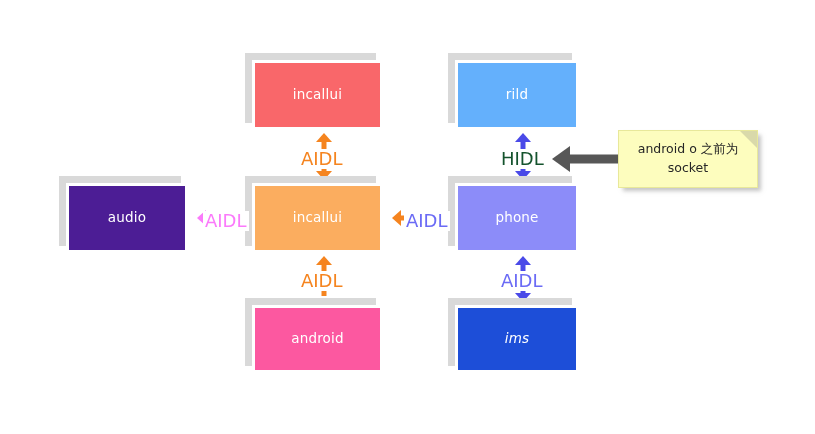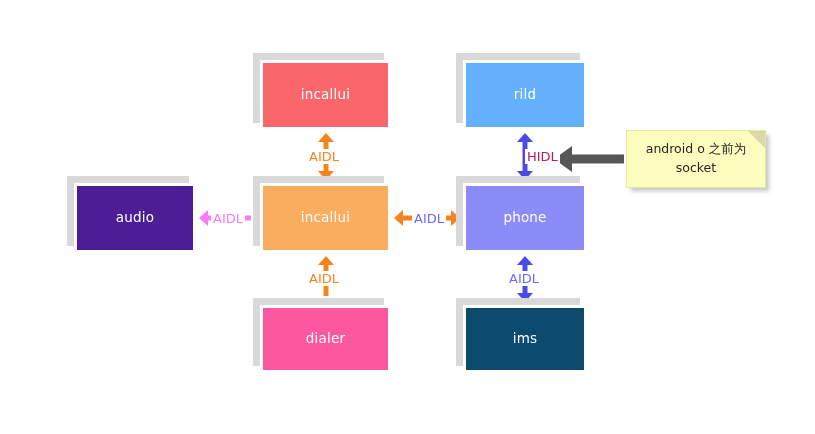--- a/index.html
+++ b/index.html
@@ -9,23 +9,24 @@
   }
   body {
     width: 815px;
     height: 434px;
     position: relative;
     overflow: hidden;
     font-family: "DejaVu Sans", "Liberation Sans", sans-serif;
   }
   #canvas {
     position: absolute;
-    left: 8px; top: 0;
+    left: 0; top: 0;
     width: 794px;
     height: 434px;
+    padding-left: 6px;
   }
   
   .node {
     position: absolute;
     box-sizing: border-box;
     border: 3px solid #ffffff;
     box-shadow: -7px -7px 0 0 #d9d9d9;
     display: flex;
     align-items: center;
     justify-content: center;
@@ -36,21 +37,21 @@
     font-size: 13.5px;
     font-weight: 400;
     letter-spacing: 0.2px;
     line-height: 1;
     user-select: none;
   }
   
   .edge-label {
     position: absolute;
     z-index: 6;
-    font-size: 13px;
+    font-size: 18px;
     line-height: 1;
     background: #ffffff;
     padding: 1px 2px;
     white-space: nowrap;
     user-select: none;
   }
   
   .edge-svg {
     position: absolute;
     z-index: 3;
@@ -122,30 +123,30 @@
       <div class="node" style="left: 66px; top: 183px; width: 122px; height: 70px; background: #4c1d95;">
         <span class="node-label">audio</span>
       </div>
       <div class="node" style="left: 252px; top: 183px; width: 131px; height: 70px; background: rgb(251, 173, 95);">
         <span class="node-label">incallui</span>
       </div>
       <div class="node" style="left: 455px; top: 183px; width: 124px; height: 70px; background: rgb(140, 140, 249); text-align: right;">
         <span class="node-label">phone</span>
       </div>
       <div class="node" style="left: 252px; top: 305px; width: 131px; height: 68px; background: rgb(252, 88, 160);">
-        <span class="node-label">dialer</span>
+        <span class="node-label">android</span>
       </div>
-      <div class="node" style="left: 455px; top: 305px; width: 124px; height: 68px; background: #0c4a6e;">
+      <div class="node" style="left: 455px; top: 305px; width: 124px; height: 68px; background: #1d4ed8; font-style: italic;">
         <span class="node-label">ims</span>
       </div>
     </div>
 
   <div id="edge-labels">
       <div class="edge-label" style="left: 299px; top: 149px; color: rgb(245, 132, 31);">AIDL</div>
-      <div class="edge-label" style="left: 499px; top: 149px; color: #be185d; margin-left: 18px;">HIDL</div>
+      <div class="edge-label" style="left: 499px; top: 149px; color: #14532d;">HIDL</div>
       <div class="edge-label" style="left: 203px; top: 211px; color: rgb(251, 122, 251);">AIDL</div>
       <div class="edge-label" style="left: 404px; top: 211px; color: rgb(107, 107, 245);">AIDL</div>
       <div class="edge-label" style="left: 299px; top: 271px; color: rgb(245, 132, 31);">AIDL</div>
       <div class="edge-label" style="left: 499px; top: 271px; color: rgb(107, 107, 245);">AIDL</div>
     </div>
 
   <div class="note" id="note" style="left: 618px; top: 130px; width: 140px; height: 58px; background: rgb(253, 253, 190);">
     <div class="note-fold"></div>
     <div class="note-text" style="color: rgb(38, 38, 38);">android o 之前为 socket</div>
   </div>

